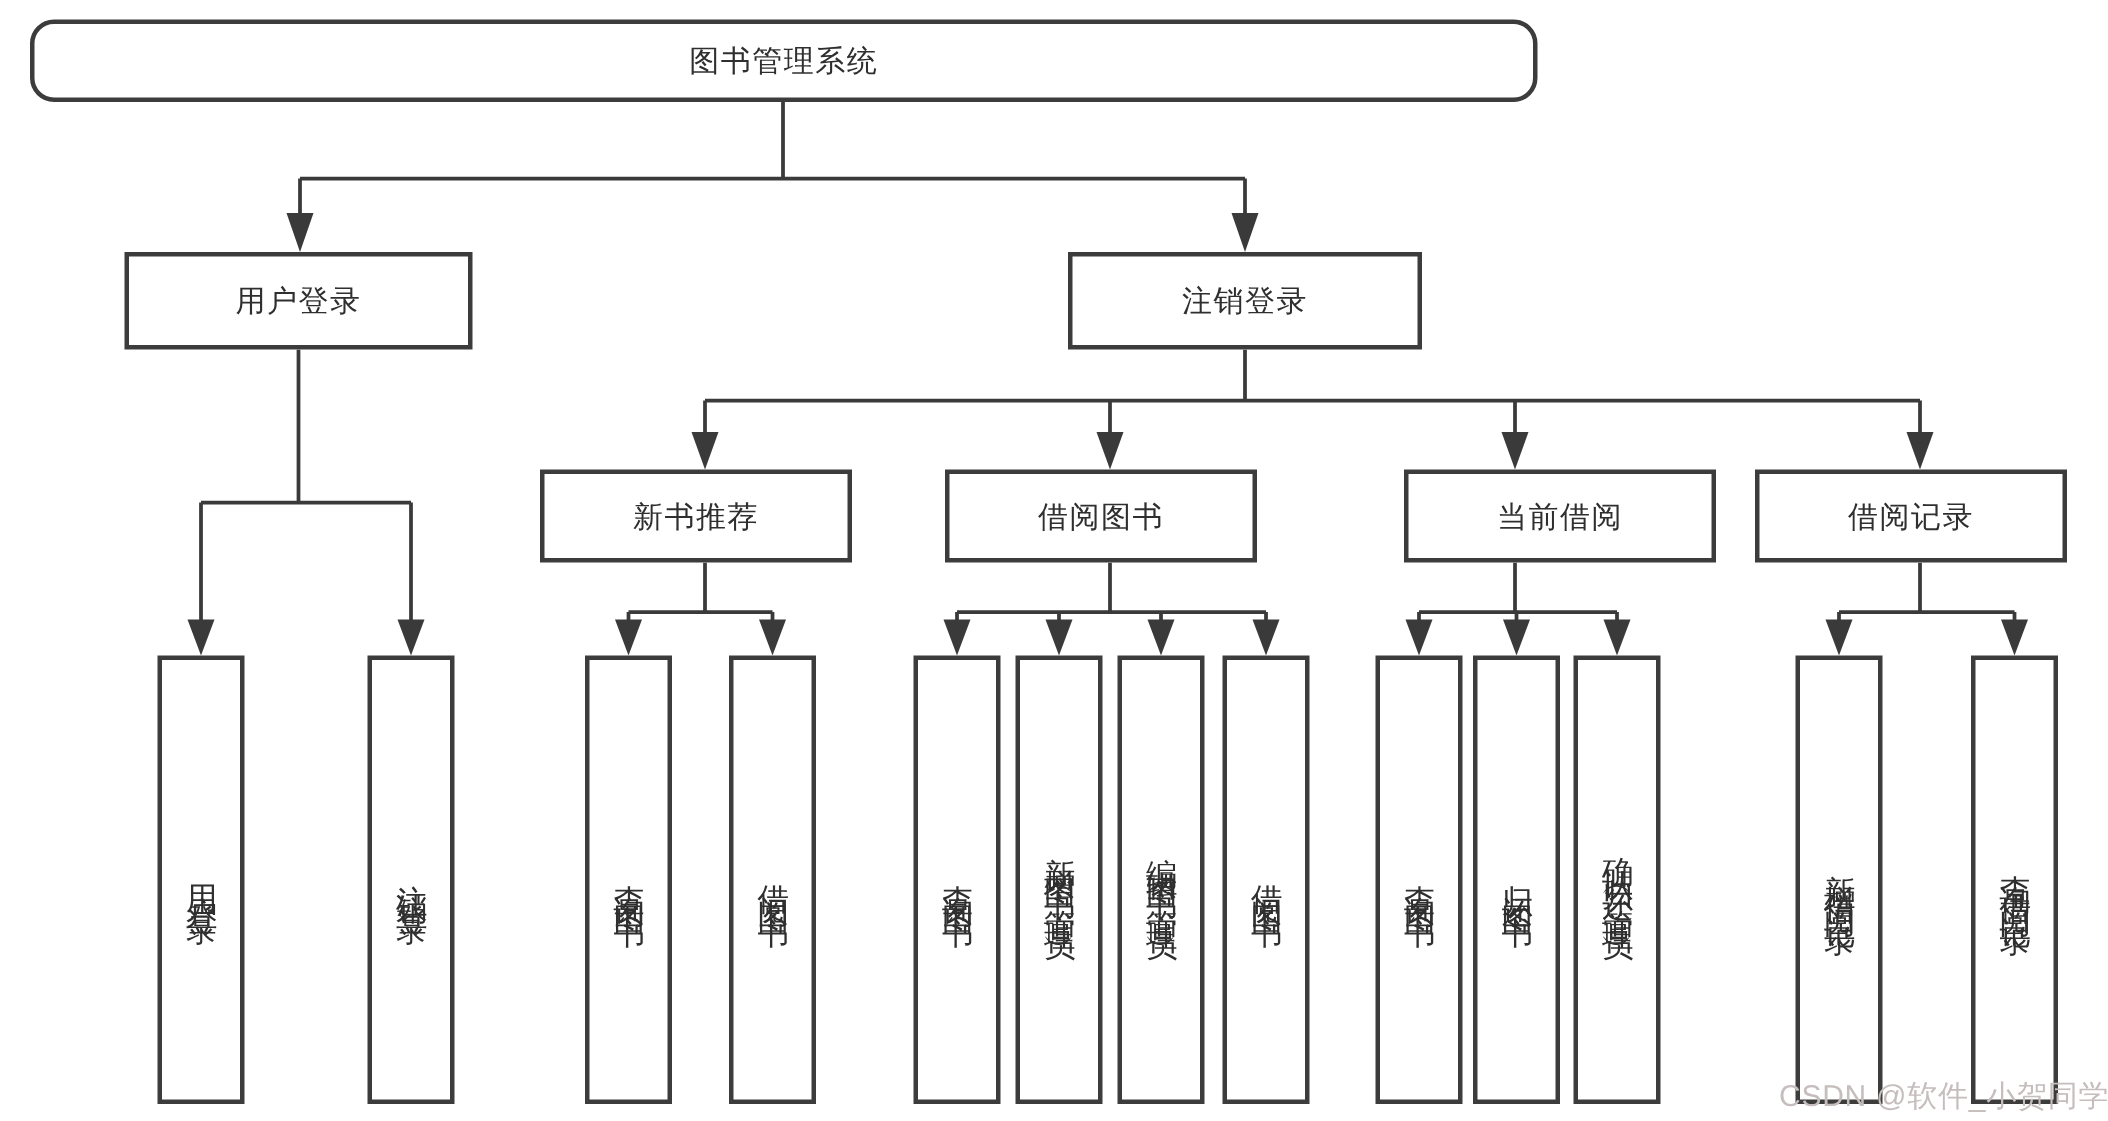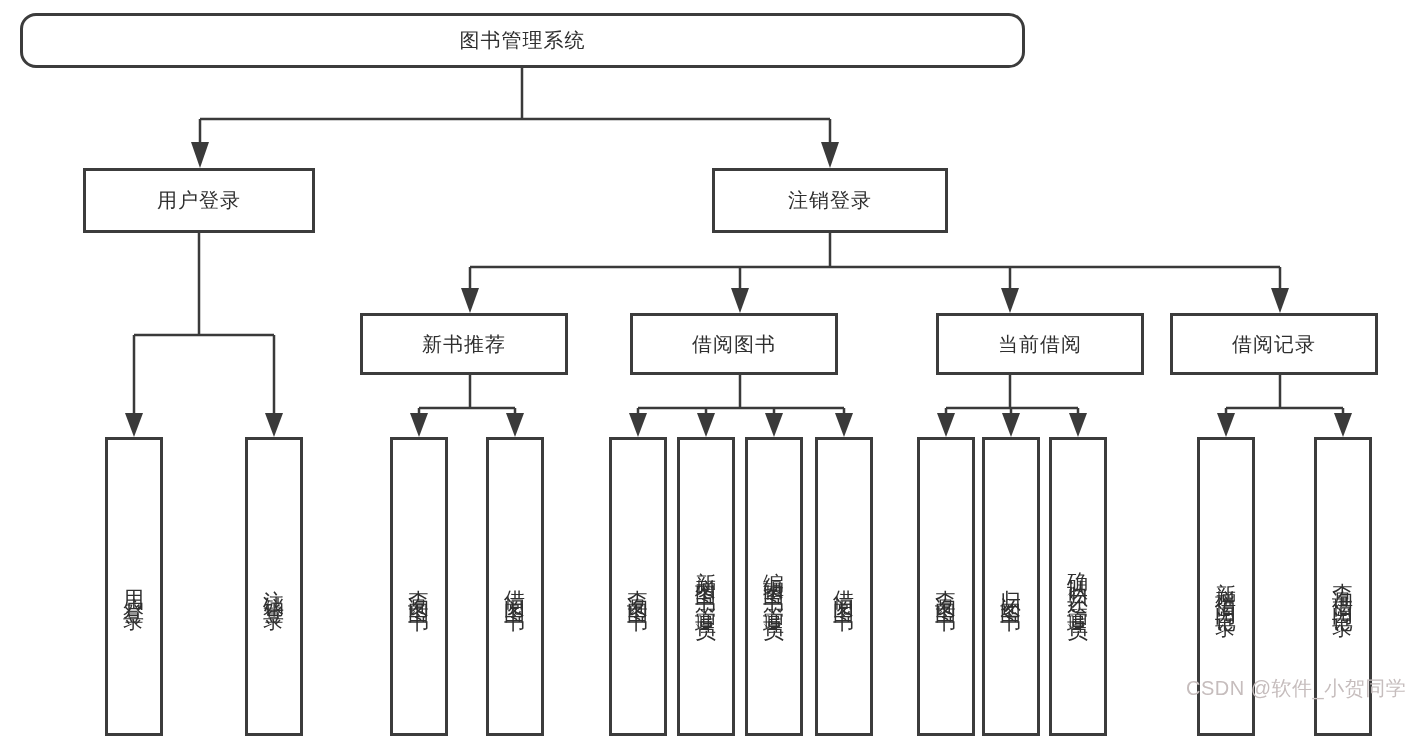--- a/index.html
+++ b/index.html
@@ -67,21 +67,21 @@
   .leaf-7  { left: 745px; }
   .leaf-8  { left: 815px; }
   .leaf-9  { left: 917px; }
   .leaf-10 { left: 982px; }
   .leaf-11 { left: 1049px; }
   .leaf-12 { left: 1197px; }
   .leaf-13 { left: 1314px; }
   #watermark {
     position: absolute;
     left: 1186px;
-    top: 675px;
+    top: 717px;
     font-size: 20px;
     color: #c6bdbd;
     letter-spacing: 0.5px;
     z-index: 5;
     white-space: nowrap;
   }
 </style>
 </head>
 <body>
 

